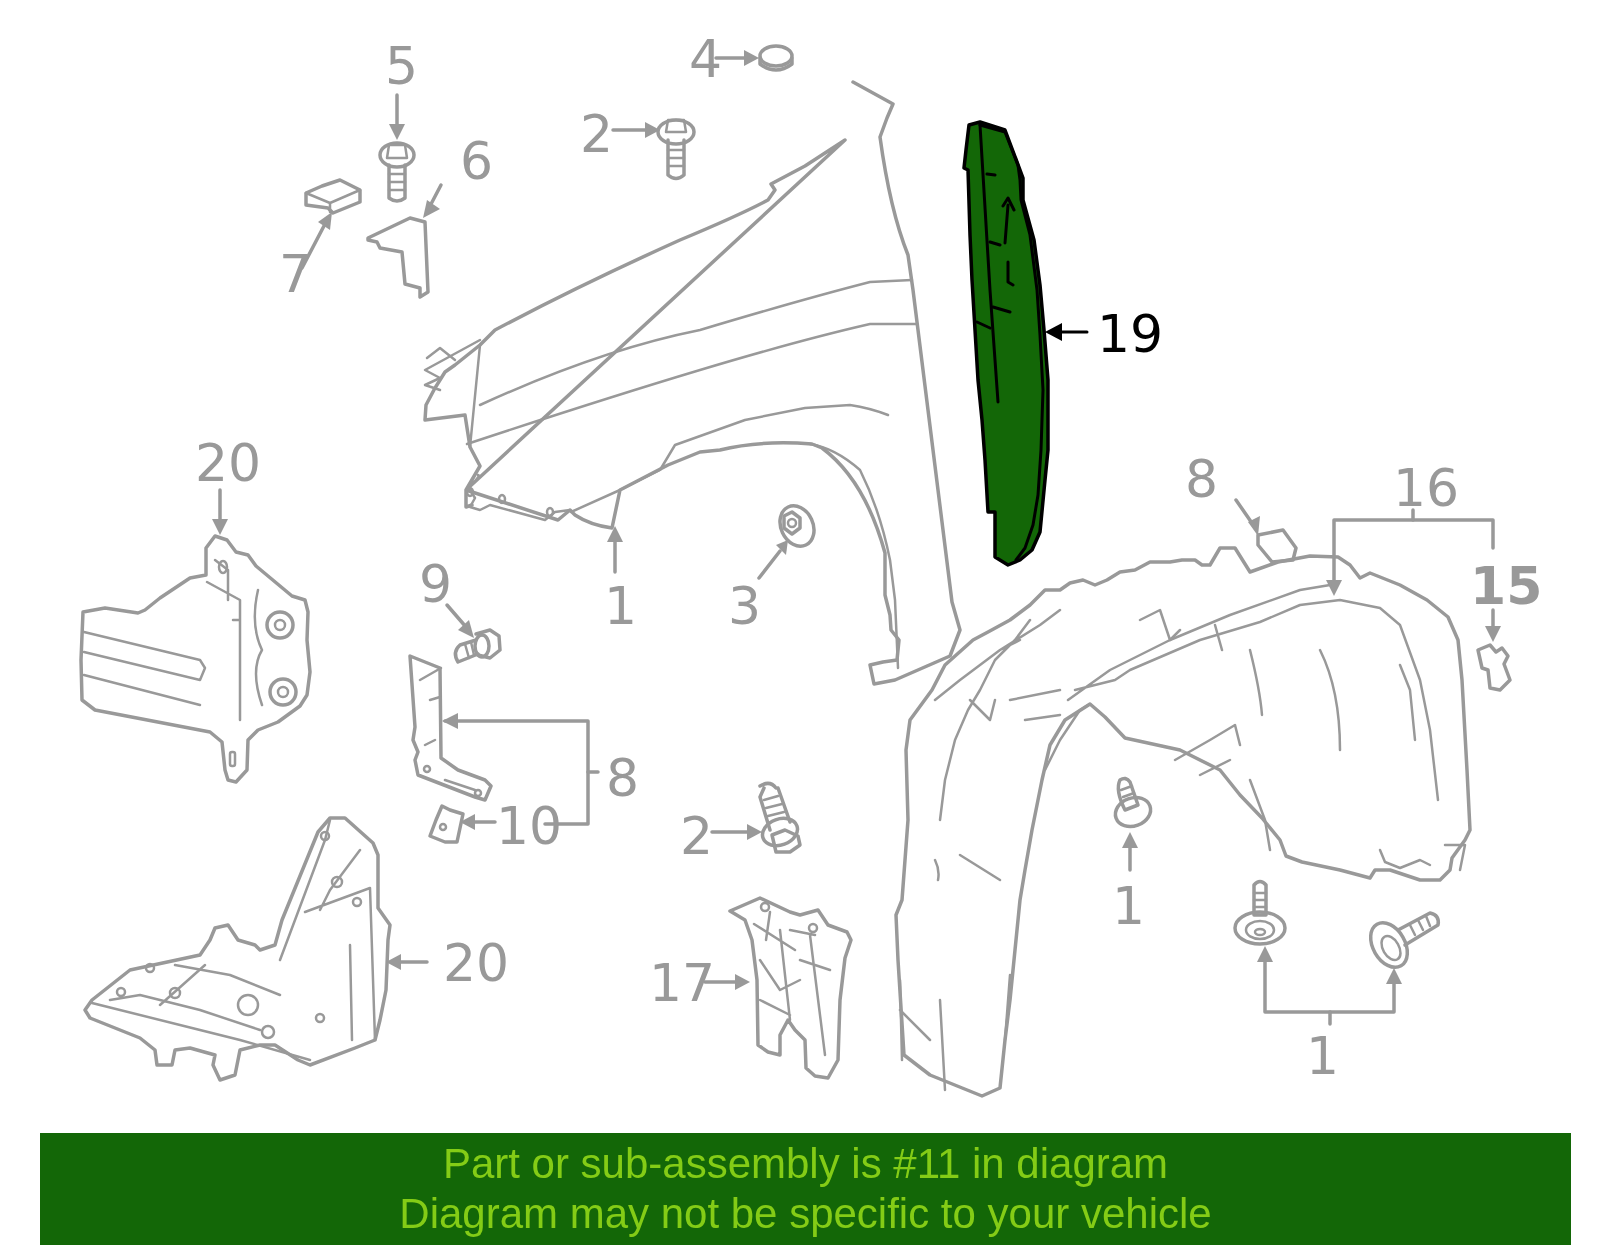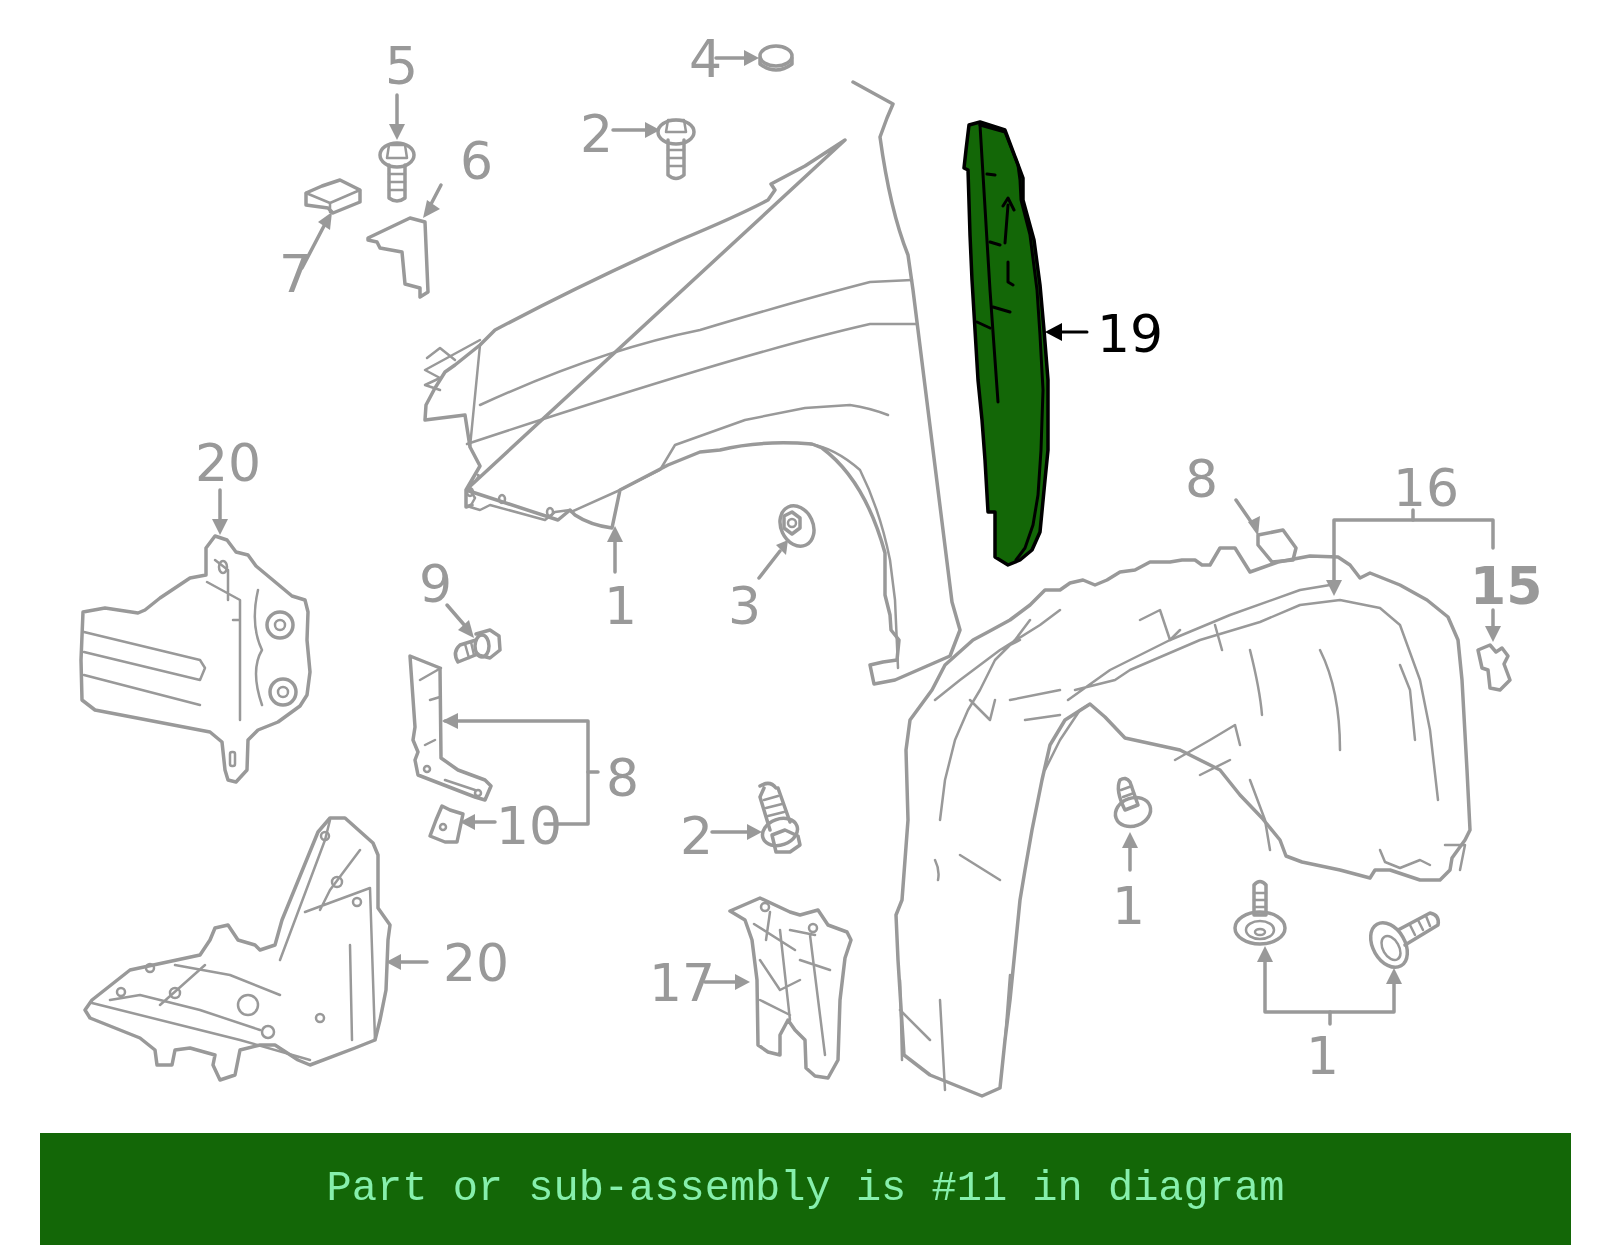--- a/index.html
+++ b/index.html
@@ -1,21 +1,21 @@
 <!DOCTYPE html>
 <html><head>
 <meta charset="utf-8">
 <style>
   html,body{margin:0;padding:0;background:#ffffff;}
   body{width:1600px;height:1249px;position:relative;overflow:hidden;font-family:"DejaVu Sans",sans-serif;}
   #diagram{position:absolute;left:0;top:0;width:1600px;height:1249px;}
   .lbl{position:absolute;font-family:"DejaVu Sans",sans-serif;font-size:52px;line-height:52px;color:#999999;white-space:nowrap;}
   .lbl.hl{color:#000000;}
   #banner{position:absolute;left:40px;top:1133px;width:1531px;height:112px;background:#136707;display:flex;flex-direction:column;align-items:center;justify-content:center;}
-  #banner .line{font-family:Liberation Mono, monospace;font-size:42px;line-height:50px;color:#86efac;white-space:nowrap;}
+  #banner .line{font-family:Liberation Sans, sans-serif;font-size:42px;line-height:50px;color:#84cc16;white-space:nowrap;}
   svg .g{fill:none;stroke:#999999;stroke-width:3.5;stroke-linejoin:round;stroke-linecap:round;}
   svg .gt{fill:none;stroke:#999999;stroke-width:2.5;stroke-linejoin:round;stroke-linecap:round;}
   svg .ga{fill:#999999;stroke:none;}
   svg .k{fill:none;stroke:#000000;stroke-width:3;stroke-linejoin:round;stroke-linecap:round;}
   svg .ka{fill:#000000;stroke:none;}
 </style>
 </head>
 <body>
 
 <div id="diagram">
@@ -242,13 +242,14 @@
 <div class="lbl" style="left:606px;top:752px;">8</div>
 <div class="lbl" style="left:496px;top:800px;">10</div>
 <div class="lbl" style="left:680px;top:810px;">2</div>
 <div class="lbl" style="left:1112px;top:880px;">1</div>
 <div class="lbl" style="left:443px;top:937px;">20</div>
 <div class="lbl" style="left:649px;top:957px;text-align:right;">17</div>
 <div class="lbl" style="left:1306px;top:1030px;">1</div>
 
 <div id="banner">
   <div class="line">Part or sub-assembly is #11 in diagram</div>
+  <div class="line">Diagram may not be specific to your vehicle</div>
 </div>
 
 </body></html>

